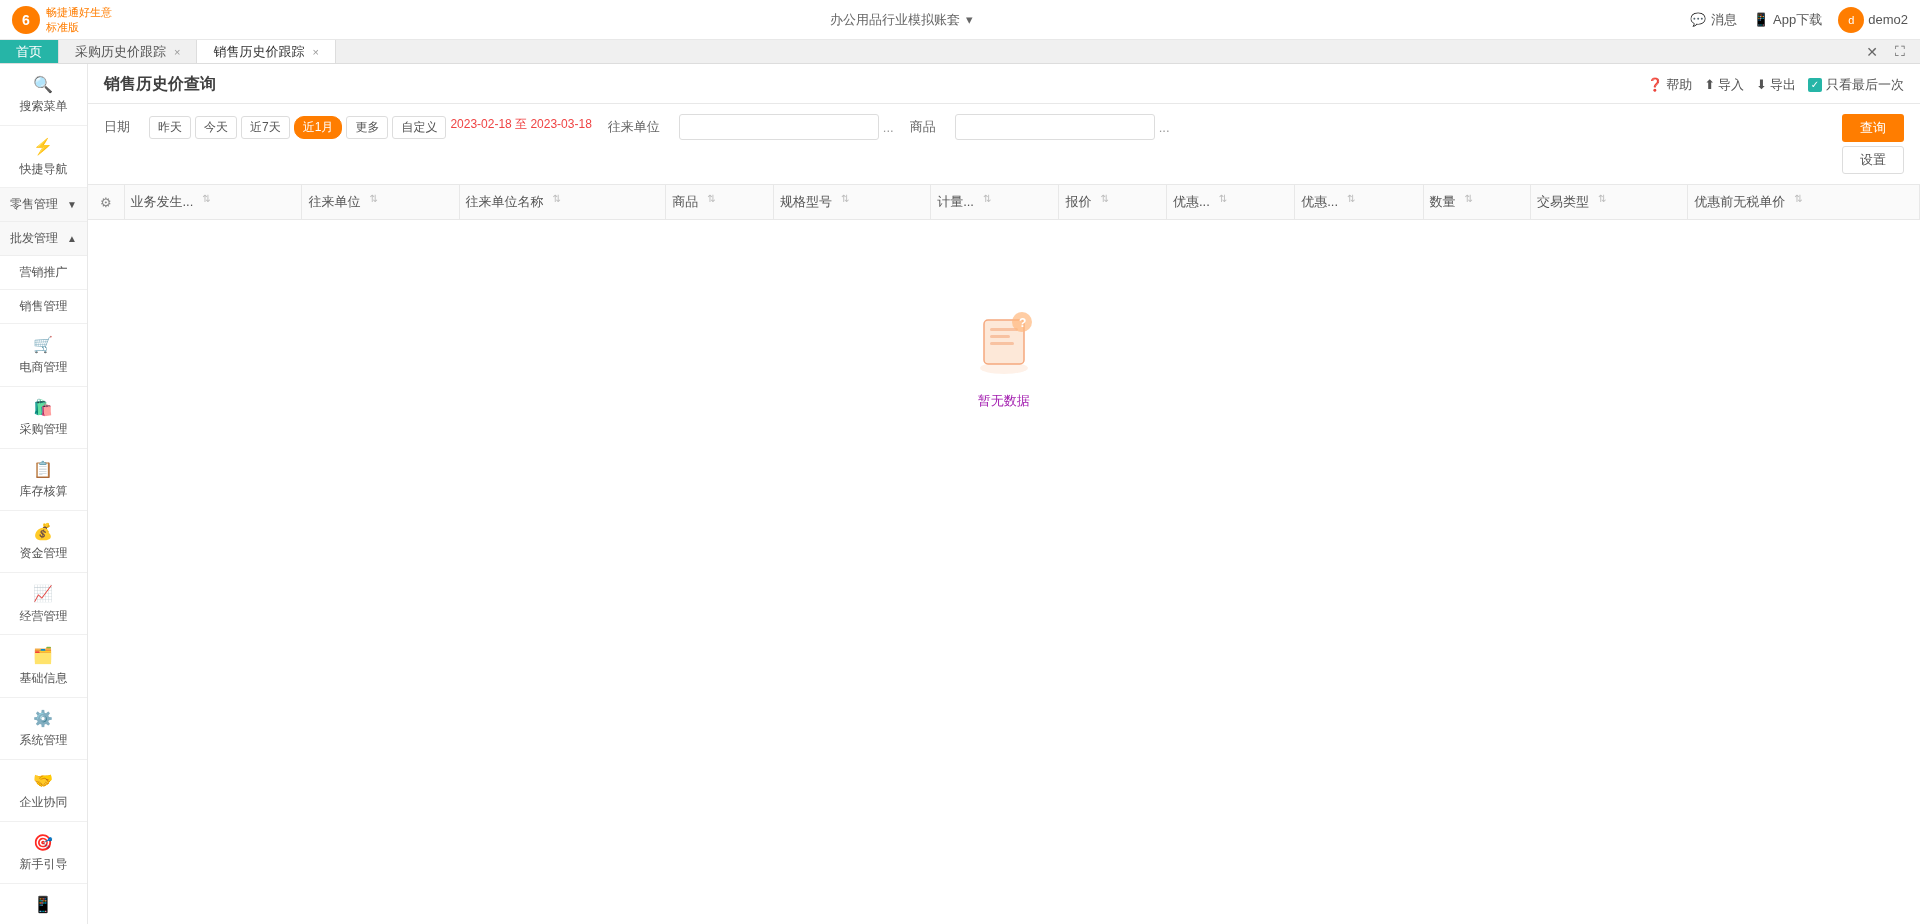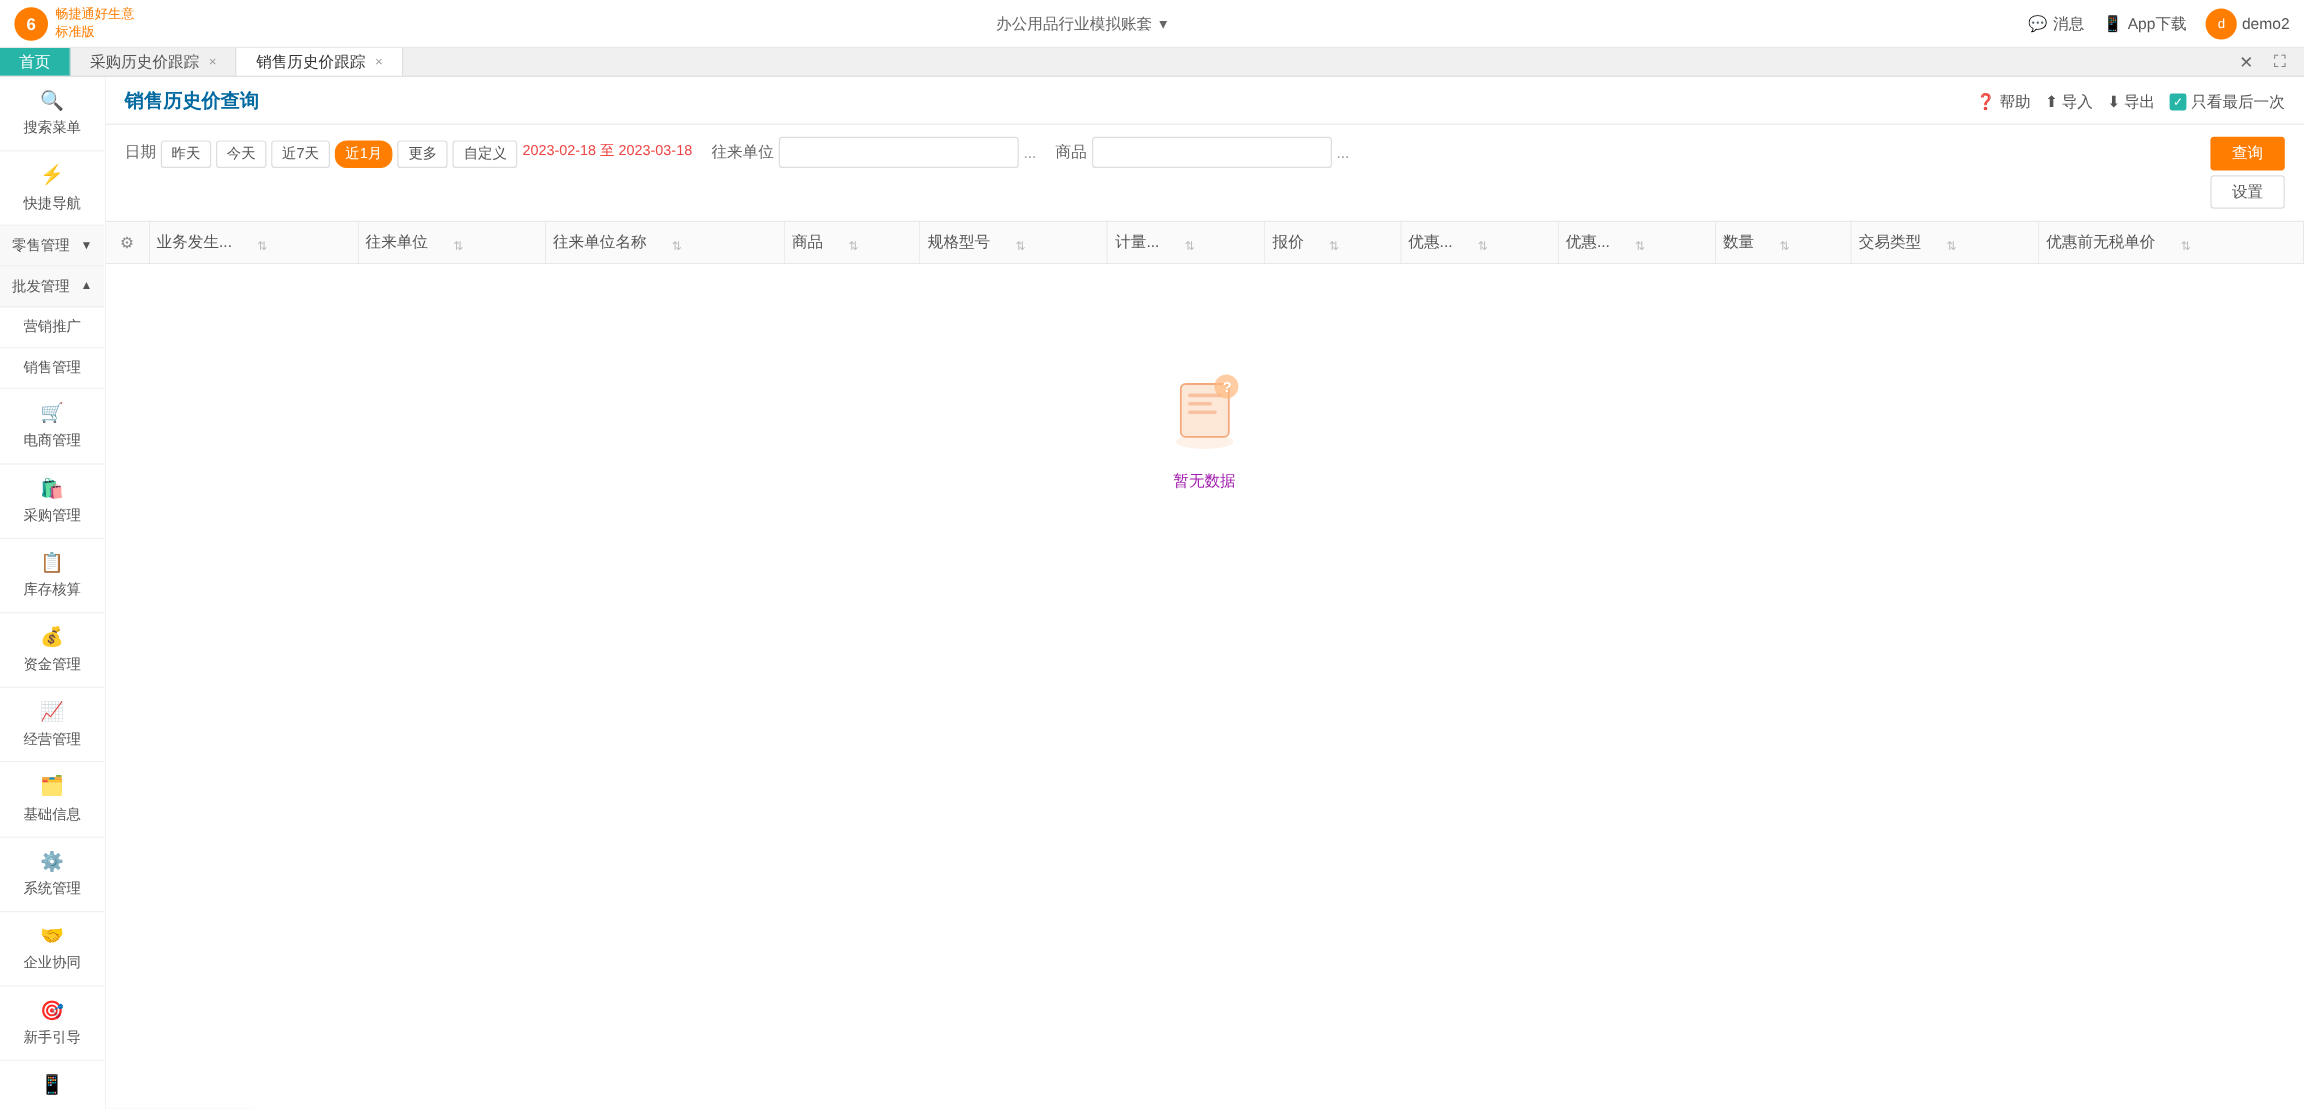--- a/index.html
+++ b/index.html
@@ -35,47 +35,47 @@
     .sidebar-group-header { display: flex; align-items: center; justify-content: space-between; padding: 8px 10px; cursor: pointer; font-size: 12px; color: #555; background: #f8f8f8; border-bottom: 1px solid #eee; }
     .sidebar-group-header .arrow { font-size: 10px; }
     .sidebar-sub { padding: 0; }
     .sidebar-sub-item { padding: 8px 10px; font-size: 12px; color: #555; cursor: pointer; border-bottom: 1px solid #f0f0f0; text-align: center; }
 
     
     .content { flex: 1; display: flex; flex-direction: column; overflow: hidden; background: #f5f5f5; }
 
     
     .page-header { background: #fff; padding: 10px 16px 8px; display: flex; align-items: center; justify-content: space-between; border-bottom: 1px solid #e8e8e8; flex-shrink: 0; }
-    .page-title { font-size: 16px; font-weight: 600; color: #0369a1; }
+    .page-title { font-size: 16px; font-weight: 600; color: #404040; }
     .page-actions { display: flex; align-items: center; gap: 12px; font-size: 13px; color: #555; }
     .page-action { display: flex; align-items: center; gap: 3px; cursor: pointer; }
     .checkbox-wrap { display: flex; align-items: center; gap: 4px; }
     .checkbox-teal { width: 14px; height: 14px; background: #26b5a7; border-radius: 2px; display: flex; align-items: center; justify-content: center; color: #fff; font-size: 10px; }
 
     
     .filter-bar { background: #fff; padding: 10px 16px; display: flex; align-items: flex-start; gap: 16px; border-bottom: 1px solid #e8e8e8; flex-shrink: 0; flex-wrap: wrap; }
-    .filter-group { display: flex; align-items: flex-end; gap: 4px; }
+    .filter-group { display: flex; align-items: center; gap: 19px; }
     .filter-label { font-size: 13px; color: #666; white-space: nowrap; line-height: 26px; }
     .filter-date-btns { display: flex; flex-direction: row; gap: 4px; }
     .date-btns-row { display: flex; gap: 4px; align-items: center; }
     .date-btn { padding: 2px 8px; border: 1px solid #ddd; border-radius: 3px; font-size: 12px; cursor: pointer; color: #555; background: #fff; }
     .date-btn.active { background: #ff7d00; color: #fff; border-color: #ff7d00; border-radius: 10px; }
     .date-range { font-size: 12px; color: #ef4444; }
     .filter-input-wrap { display: flex; align-items: center; }
     .filter-input { border: 1px solid #ddd; border-radius: 3px; padding: 3px 8px; font-size: 13px; color: #333; min-width: 200px; height: 26px; outline: none; }
     .filter-input-dots { font-size: 13px; color: #999; margin-left: 4px; cursor: pointer; }
     .query-btn { background: #ff7d00; color: #fff; border: none; border-radius: 3px; padding: 5px 18px; font-size: 13px; cursor: pointer; }
     .setting-btn { background: #fff; color: #555; border: 1px solid #ddd; border-radius: 3px; padding: 4px 14px; font-size: 13px; cursor: pointer; }
     .filter-right { display: flex; flex-direction: column; gap: 4px; margin-left: auto; }
 
     
     .table-container { flex: 1; overflow: auto; background: #fff; margin: 0; }
     table { width: 100%; border-collapse: collapse; font-size: 13px; }
     thead th { background: #fafafa; border-bottom: 1px solid #e8e8e8; border-right: 1px solid #e8e8e8; padding: 8px 6px; font-weight: 500; color: #555; white-space: nowrap; position: sticky; top: 0; z-index: 1; }
-    thead th .th-inner { display: flex; align-items: flex-end; gap: 21px; }
+    thead th .th-inner { display: flex; align-items: flex-start; gap: 9px; }
     thead th .sort-icon { color: #bbb; font-size: 10px; cursor: pointer; }
     .settings-th { width: 36px; }
     .settings-icon { color: #888; cursor: pointer; }
 
     
     .empty-state { display: flex; flex-direction: column; align-items: center; justify-content: center; padding: 80px 0; color: #bbb; }
     .empty-img { width: 80px; height: 80px; position: relative; margin-bottom: 12px; }
     .empty-text { font-size: 13px; color: #a21caf; }
 
     

